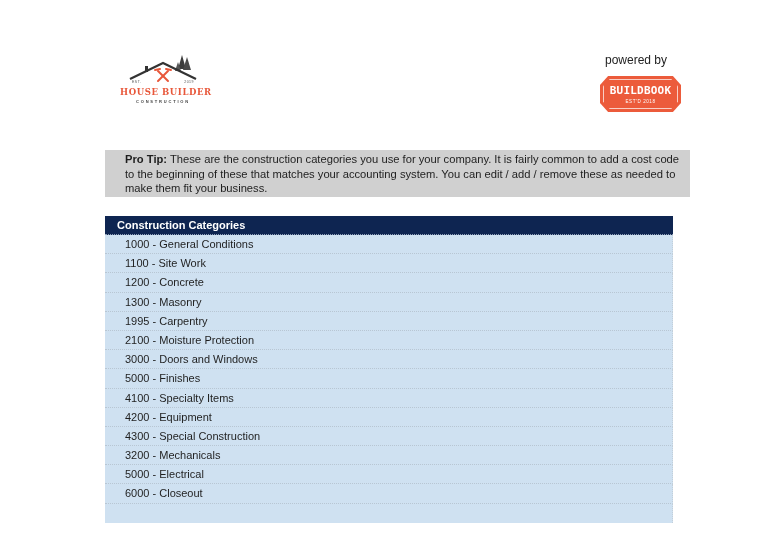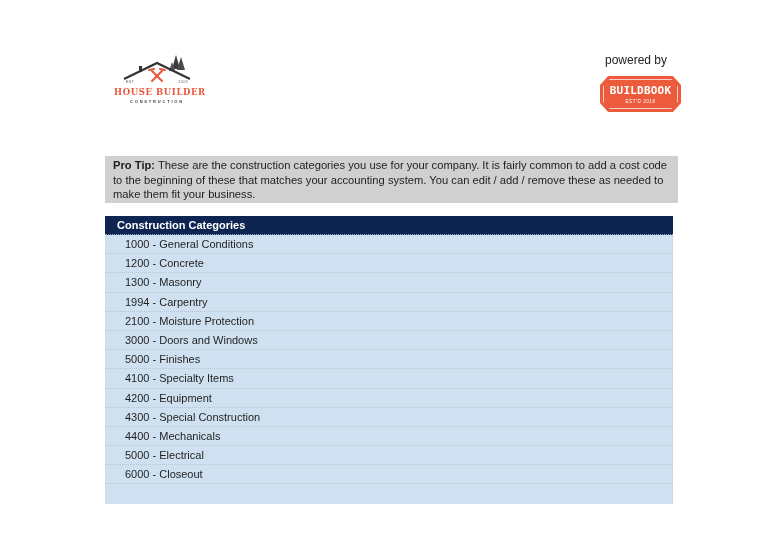--- a/index.html
+++ b/index.html
@@ -1,39 +1,39 @@
 <!DOCTYPE html>
 <html><head>
   <meta charset="utf-8">
   <style>
     html, body { margin: 0; padding: 0; background: #ffffff; }
     body { width: 768px; height: 559px; position: relative; overflow: hidden;
            font-family: "Liberation Sans", "DejaVu Sans", sans-serif; color: #1f1f1f; }
-    .logo-left { position: absolute; left: 114px; top: 53px; width: 86px; height: 56px; }
+    .logo-left { position: absolute; left: 120px; top: 53px; width: 86px; height: 56px; }
     .logo-left svg { display: block; }
     .hb-title { position: absolute; left: 0; top: 34px; width: 86px; text-align: center;
                 font-family: "DejaVu Serif", serif; font-weight: bold; font-size: 8.5px;
                 letter-spacing: 0.6px; color: #e8573a; white-space: nowrap; }
     .hb-sub { position: absolute; left: 0; top: 46px; width: 86px; text-align: center;
               font-size: 4px; letter-spacing: 1.8px; color: #444; white-space: nowrap; font-weight: bold; }
     .hb-est { position: absolute; top: 27px; font-size: 3.5px; color: #555; letter-spacing: 0.5px; }
     .powered { position: absolute; left: 598px; top: 53px; width: 76px; text-align: center;
                font-size: 12px; color: #222; }
     .buildbook { position: absolute; left: 600px; top: 76px; width: 81px; height: 36px; }
     .bb-shape { position: absolute; inset: 0; background: #ec5b3b;
                 clip-path: polygon(10% 0, 90% 0, 100% 25%, 100% 75%, 90% 100%, 10% 100%, 0 75%, 0 25%); }
     .bb-inner { position: absolute; left: 3px; top: 3px; right: 3px; bottom: 3px;
                 border: 1px solid rgba(255,255,255,0.7);
                 clip-path: polygon(9% 0, 91% 0, 100% 24%, 100% 76%, 91% 100%, 9% 100%, 0 76%, 0 24%); }
     .bb-name { position: absolute; left: 0; right: 0; top: 8px; text-align: center; color: #fff;
                font-weight: bold; font-size: 11px; letter-spacing: 0.2px; font-family: "DejaVu Sans Mono", monospace; }
     .bb-est { position: absolute; left: 0; right: 0; top: 23px; text-align: center; color: #fff;
               font-size: 4.5px; letter-spacing: 0.6px; }
     .protip { position: absolute; left: 105px; top: 150px; width: 561px; height: 40px;
-              background: #d0d0d0; padding: 2px 4px 5px 8px; font-size: 11.2px; line-height: 14.5px; color: #1e1e1e; margin-top: 6px; }
+              background: #d0d0d0; padding: 2px 4px 5px 20px; font-size: 11.2px; line-height: 14.5px; color: #1e1e1e; }
     .protip b { font-weight: bold; }
     .table { position: absolute; left: 105px; top: 216px; width: 568px; }
     .thead { height: 19px; background: #0e2551; color: #fff; font-weight: bold; font-size: 11px;
              line-height: 19px; padding-left: 12px; border-bottom: 1px dotted #8fa0b8; box-sizing: border-box; }
     .row { height: 19.2px; background: #cfe1f1; font-size: 11px; line-height: 19px; padding-left: 20px;
            border-bottom: 1px dotted #b8c6d3; box-sizing: border-box; white-space: nowrap;
            border-right: 1px dotted #c3cfd9; }
     .row.last { border-bottom: none; }
   </style>
 </head>
@@ -70,26 +70,27 @@
   <div class="bb-est">EST'D 2018</div>
 </div>
 
 <div class="protip">
   <b>Pro Tip:</b><span> These are the construction categories you use for your company. It is fairly common to add a cost code to the beginning of these that matches your accounting system. You can edit / add / remove these as needed to make them fit your business.</span>
 </div>
 
 <div class="table">
   <div class="thead">Construction Categories</div>
   <div class="row">1000 - General Conditions</div>
+  <div class="row">1100 - Site Work</div>
   <div class="row">1200 - Concrete</div>
   <div class="row">1300 - Masonry</div>
-  <div class="row">1994 - Carpentry</div>
+  <div class="row">1995 - Carpentry</div>
   <div class="row">2100 - Moisture Protection</div>
   <div class="row">3000 - Doors and Windows</div>
   <div class="row">5000 - Finishes</div>
   <div class="row">4100 - Specialty Items</div>
   <div class="row">4200 - Equipment</div>
   <div class="row">4300 - Special Construction</div>
-  <div class="row">4400 - Mechanicals</div>
+  <div class="row">3200 - Mechanicals</div>
   <div class="row">5000 - Electrical</div>
   <div class="row">6000 - Closeout</div>
   <div class="row last"></div>
 </div>
 
 </body></html>

